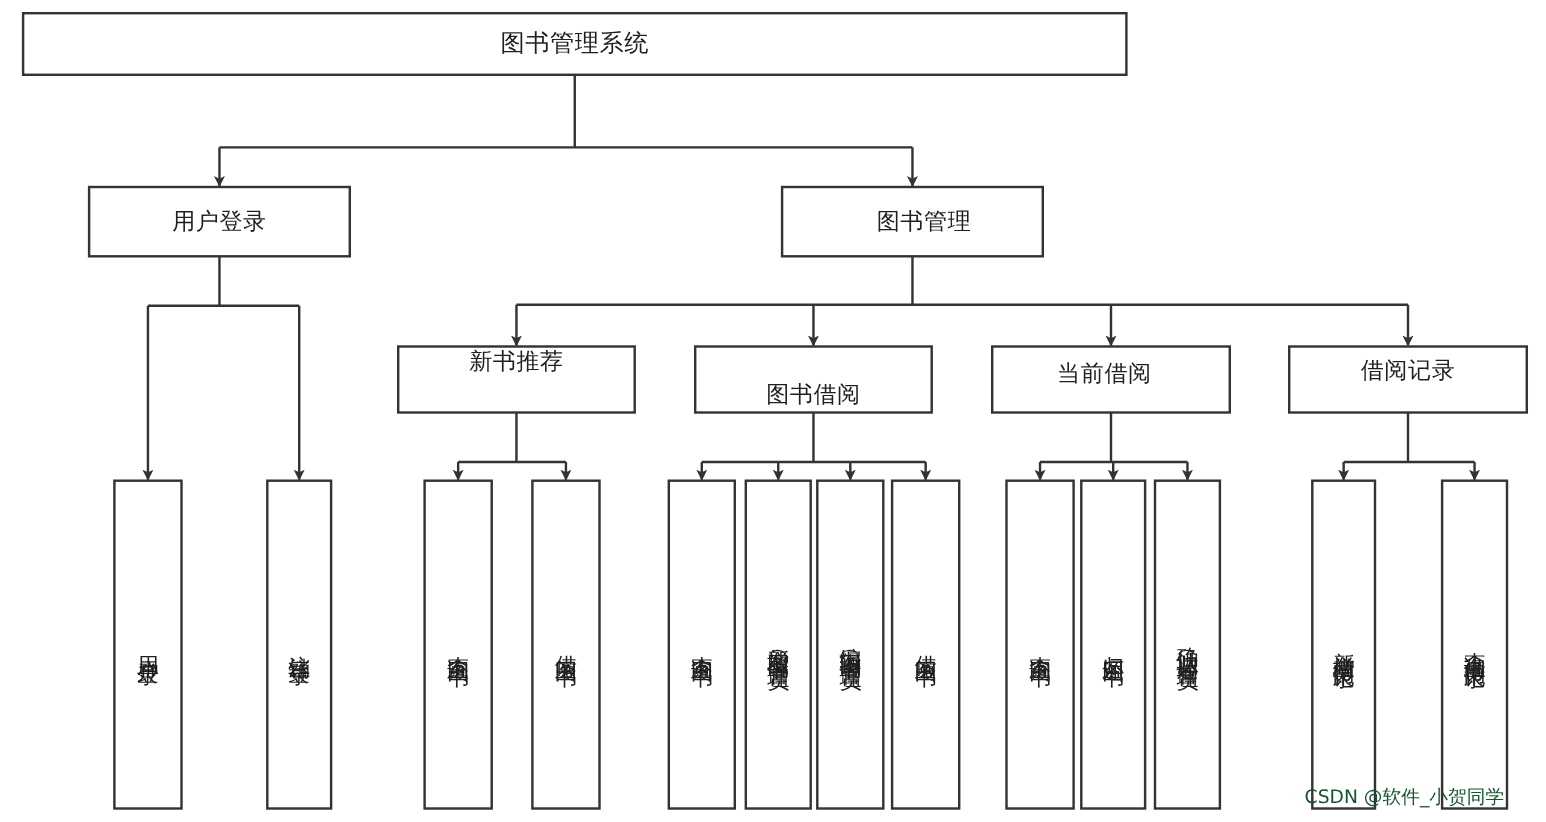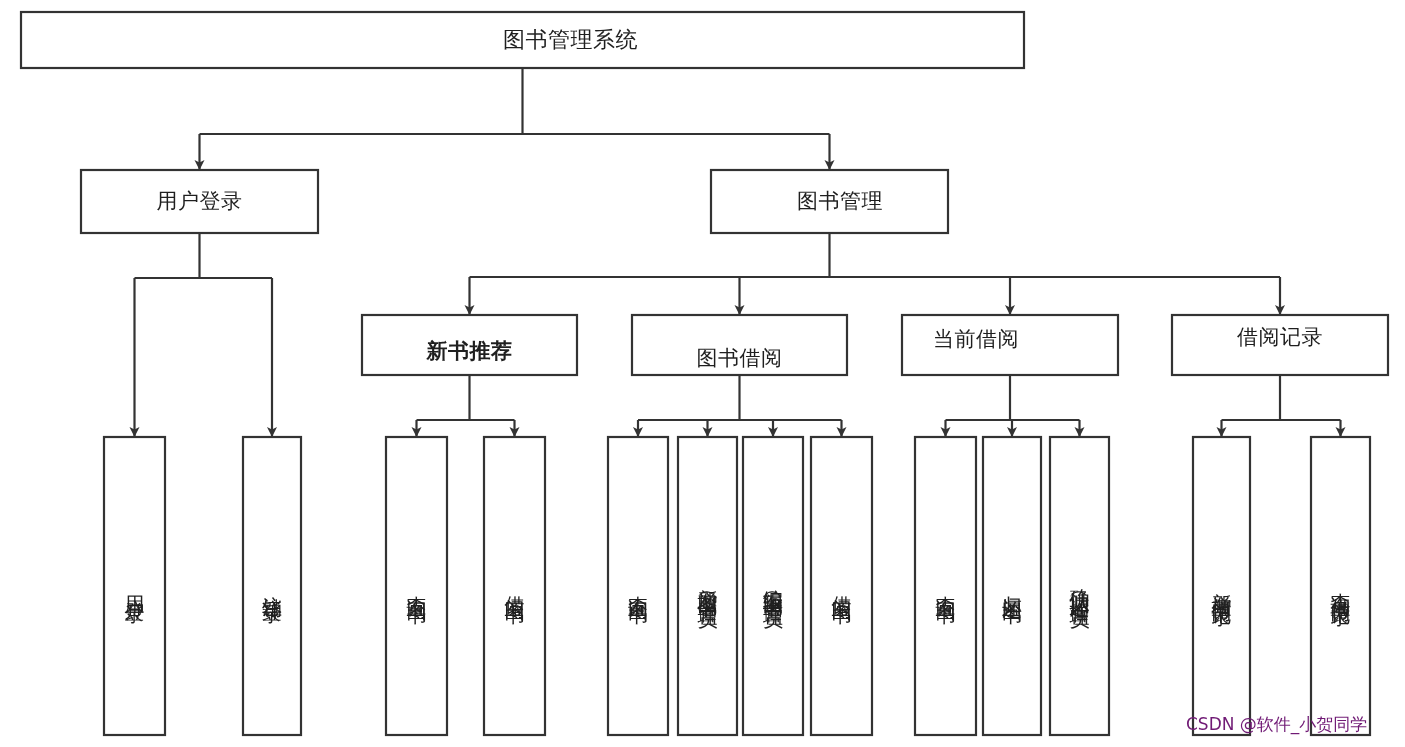--- a/index.html
+++ b/index.html
@@ -28,21 +28,21 @@
     text-orientation:upright;
     letter-spacing:3px;
     font-size:20px;
   }
   .title-label{font-size:22px;}
   .watermark{
     position:absolute;
     left:1186px;top:713px;
     font-family:"DejaVu Sans","Liberation Sans",sans-serif;
     font-size:17px;
-    color:#701a75;
+    color:#14532d;
     white-space:pre;
     pointer-events:none;
   }
 </style>
 </head>
 <body>
 
 <div id="diagram-root">
 
   <svg id="flow" viewBox="0 0 1405 747">
@@ -104,26 +104,26 @@
         <rect x="811" y="437" width="61" height="298" class="box-rect"></rect>
         <rect x="915" y="437" width="61" height="298" class="box-rect"></rect>
         <rect x="983" y="437" width="58" height="298" class="box-rect"></rect>
         <rect x="1050" y="437" width="59" height="298" class="box-rect"></rect>
         <rect x="1193" y="437" width="57" height="298" class="box-rect"></rect>
         <rect x="1311" y="437" width="59" height="298" class="box-rect"></rect>
       </g>
   </svg>
 
   <div id="labels">
-      <div class="node-label title-label" style="left: 21px; top: 12px; width: 1003px; height: 56px; padding-left: 48px;">图书管理系统</div>
+      <div class="node-label title-label" style="left: 21px; top: 12px; width: 1003px; height: 56px;">图书管理系统</div>
       <div class="node-label" style="left: 81px; top: 170px; width: 237px; height: 63px;">用户登录</div>
       <div class="node-label" style="left: 711px; top: 170px; width: 258px; height: 63px;">图书管理</div>
-      <div class="node-label" style="left: 362px; top: 323px; width: 215px; height: 56px; font-weight: bold;">新书推荐</div>
+      <div class="node-label" style="left: 362px; top: 300px; width: 215px; height: 56px;">新书推荐</div>
       <div class="node-label" style="left: 632px; top: 328px; width: 215px; height: 60px;">图书借阅</div>
-      <div class="node-label" style="left: 868px; top: 315px; width: 216px; height: 48px;">当前借阅</div>
+      <div class="node-label" style="left: 896px; top: 315px; width: 216px; height: 48px;">当前借阅</div>
       <div class="node-label" style="left: 1172px; top: 315px; width: 216px; height: 44px;">借阅记录</div>
       <div class="node-label vertical" style="left: 104px; top: 437px; width: 61px; height: 298px;">用户登录</div>
       <div class="node-label vertical" style="left: 243px; top: 437px; width: 58px; height: 298px;">注销登录</div>
       <div class="node-label vertical" style="left: 386px; top: 437px; width: 61px; height: 298px;">查询图书</div>
       <div class="node-label vertical" style="left: 484px; top: 437px; width: 61px; height: 298px;">借阅图书</div>
       <div class="node-label vertical" style="left: 608px; top: 437px; width: 60px; height: 298px;">查询图书</div>
       <div class="node-label vertical" style="left: 678px; top: 437px; width: 59px; height: 298px;">新增图书（管理员）</div>
       <div class="node-label vertical" style="left: 743px; top: 437px; width: 60px; height: 298px;">编辑图书（管理员）</div>
       <div class="node-label vertical" style="left: 811px; top: 437px; width: 61px; height: 298px;">借阅图书</div>
       <div class="node-label vertical" style="left: 915px; top: 437px; width: 61px; height: 298px;">查询图书</div>

